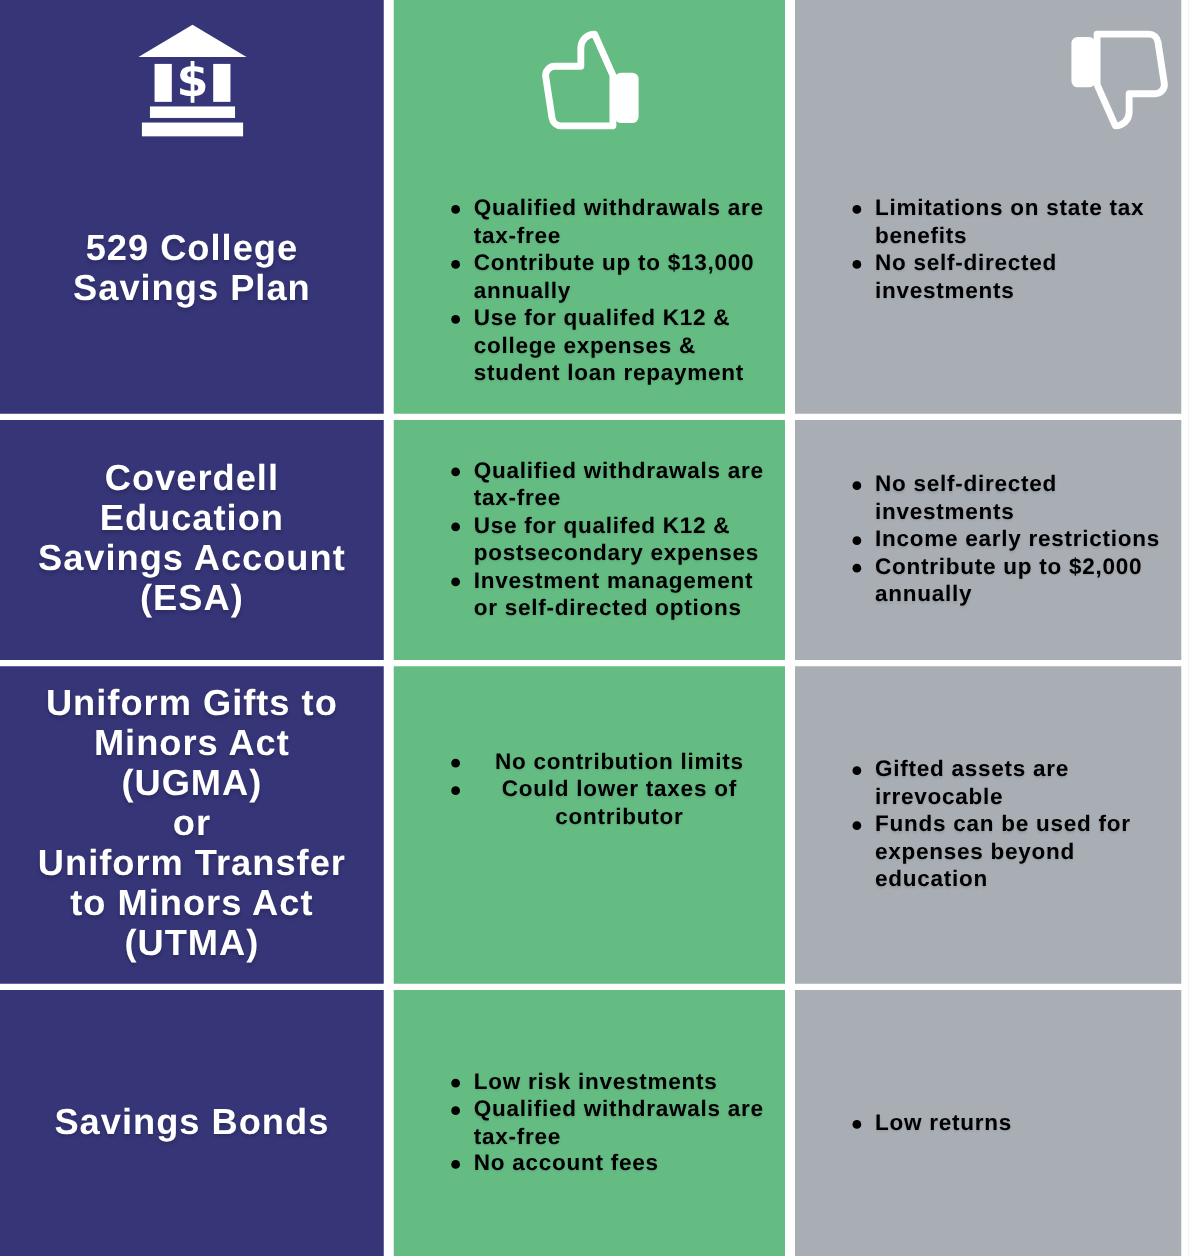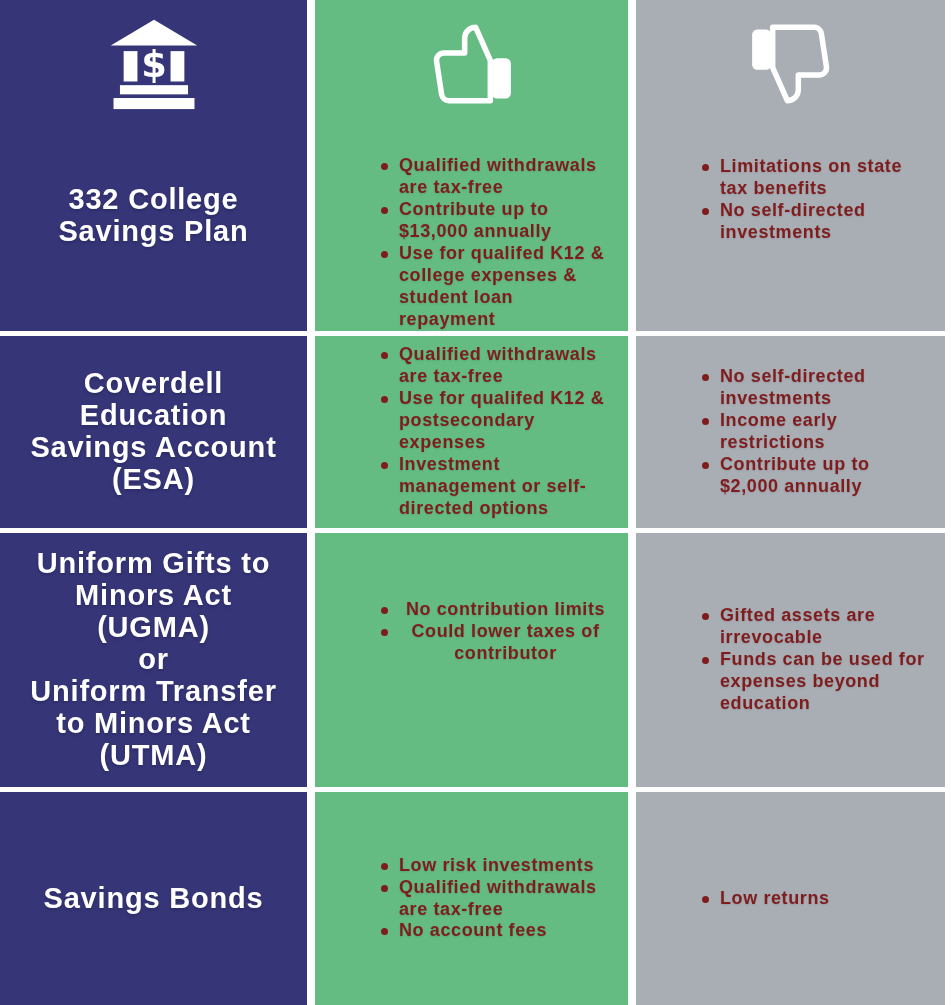--- a/index.html
+++ b/index.html
@@ -12,40 +12,40 @@
     grid-template-rows:331px 192px 254px 213px;
     column-gap:8px; row-gap:5px;
     padding-right:6px;
     box-sizing:border-box;
     font-family:"Liberation Sans","DejaVu Sans",sans-serif;
     overflow:hidden;
   }
   .cell { display:flex; flex-direction:column; align-items:center; justify-content:center; overflow:hidden; }
   .cell-name { background:#363577; }
   .cell-pros { background:#64bc83; }
-  .cell-cons { background:#a9aeb5; }
+  .cell-cons { background:#a9aeb5;align-items:flex-end; }
   .top-row { justify-content:flex-start; }
   .icon-wrap { margin-top:18px; height:92px; display:flex; align-items:center; justify-content:center; }
   .cell-title {
     color:#ffffff;
     font-weight:bold;
     font-size:29px;
     line-height:1.1;
     letter-spacing:0.8px;
     text-align:center;
     white-space:pre-line;
     text-shadow:0 2px 3px rgba(15,15,40,0.22);
     padding:0 10px;
   }
   .top-row .cell-title { margin-top:74px; }
   ul.bullets {
     list-style:none;
     margin:0;
-    padding:0 16px 0 64px;
-    color:#7f1d1d;
+    padding:0 16px 0 44px;
+    color:#000000;
     font-size:18px;
     font-weight:600;
     letter-spacing:0.6px;
     line-height:1.22;
     text-shadow:0 1px 2px rgba(15,15,40,0.12);
     align-self:stretch;
   }
   .top-row ul.bullets { margin-top:46px; }
   ul.bullets li { position:relative; padding-left:20px; }
   ul.bullets li::before {
@@ -65,21 +65,21 @@
     <div class="icon-wrap">
       <svg viewBox="0 0 100 100" width="96" height="92" aria-hidden="true">
         <polygon points="50,2 97,30 3,30" fill="#fff"></polygon>
         <rect x="17" y="36" width="15" height="33" fill="#fff"></rect>
         <rect x="68" y="36" width="15" height="33" fill="#fff"></rect>
         <text x="50" y="64" font-size="40" font-weight="bold" fill="#fff" text-anchor="middle" font-family="DejaVu Sans, sans-serif">$</text>
         <rect x="13" y="73" width="74" height="10" fill="#fff"></rect>
         <rect x="6" y="87" width="88" height="12" fill="#fff"></rect>
       </svg>
     </div>
-    <div class="cell-title">332 College
+    <div class="cell-title">529 College
 Savings Plan</div>
   </div>
 
   <div class="cell cell-pros top-row">
     <div class="icon-wrap">
       <svg viewBox="0 0 24 24" width="98" height="88" aria-hidden="true">
         <g transform="scale(-1,1) translate(-24,0)">
           <path d="M14 9V5a3 3 0 0 0-3-3l-4 9v11h11.28a2 2 0 0 0 2-1.7l1.38-9a2 2 0 0 0-2-2.3z" fill="none" stroke="#fff" stroke-width="1.5" stroke-linejoin="round"></path>
         </g>
         <rect x="17.4" y="10.4" width="5.2" height="11" rx="1.4" fill="#fff"></rect>

